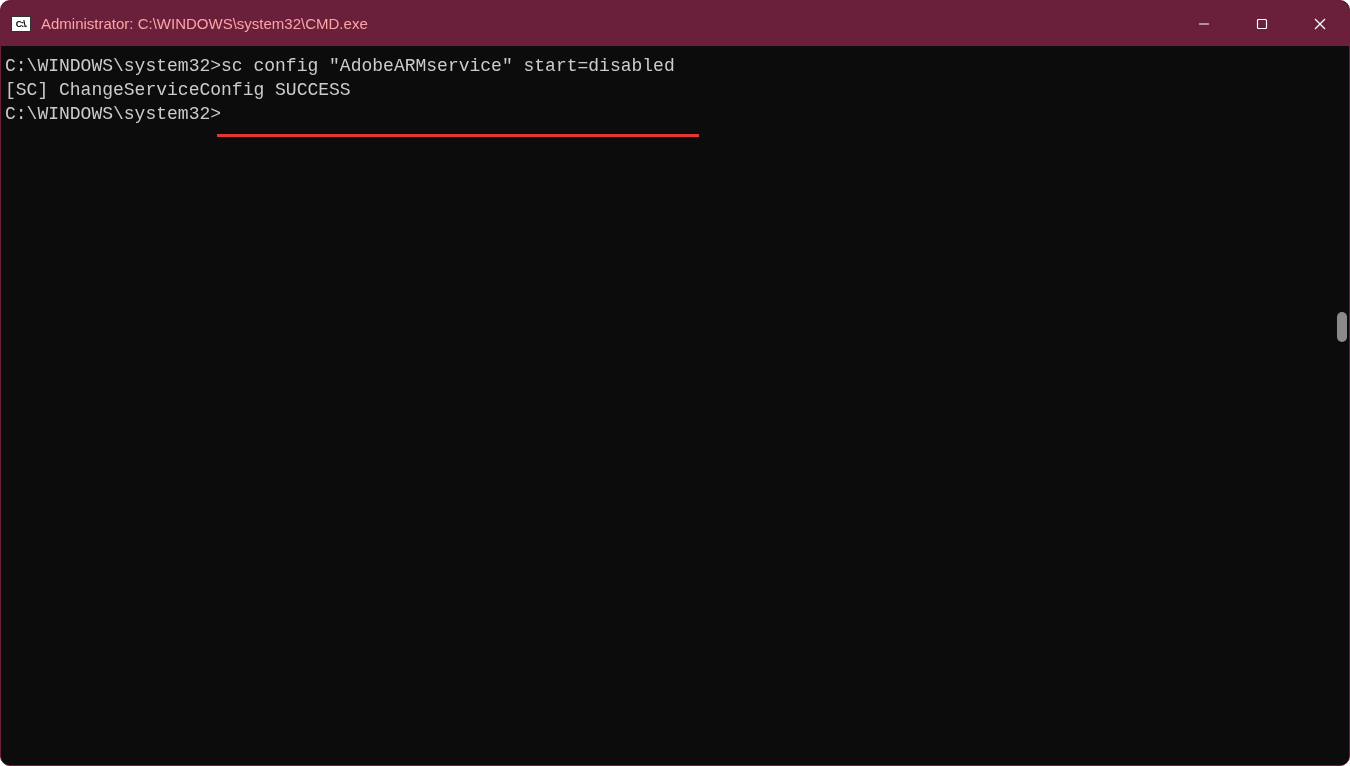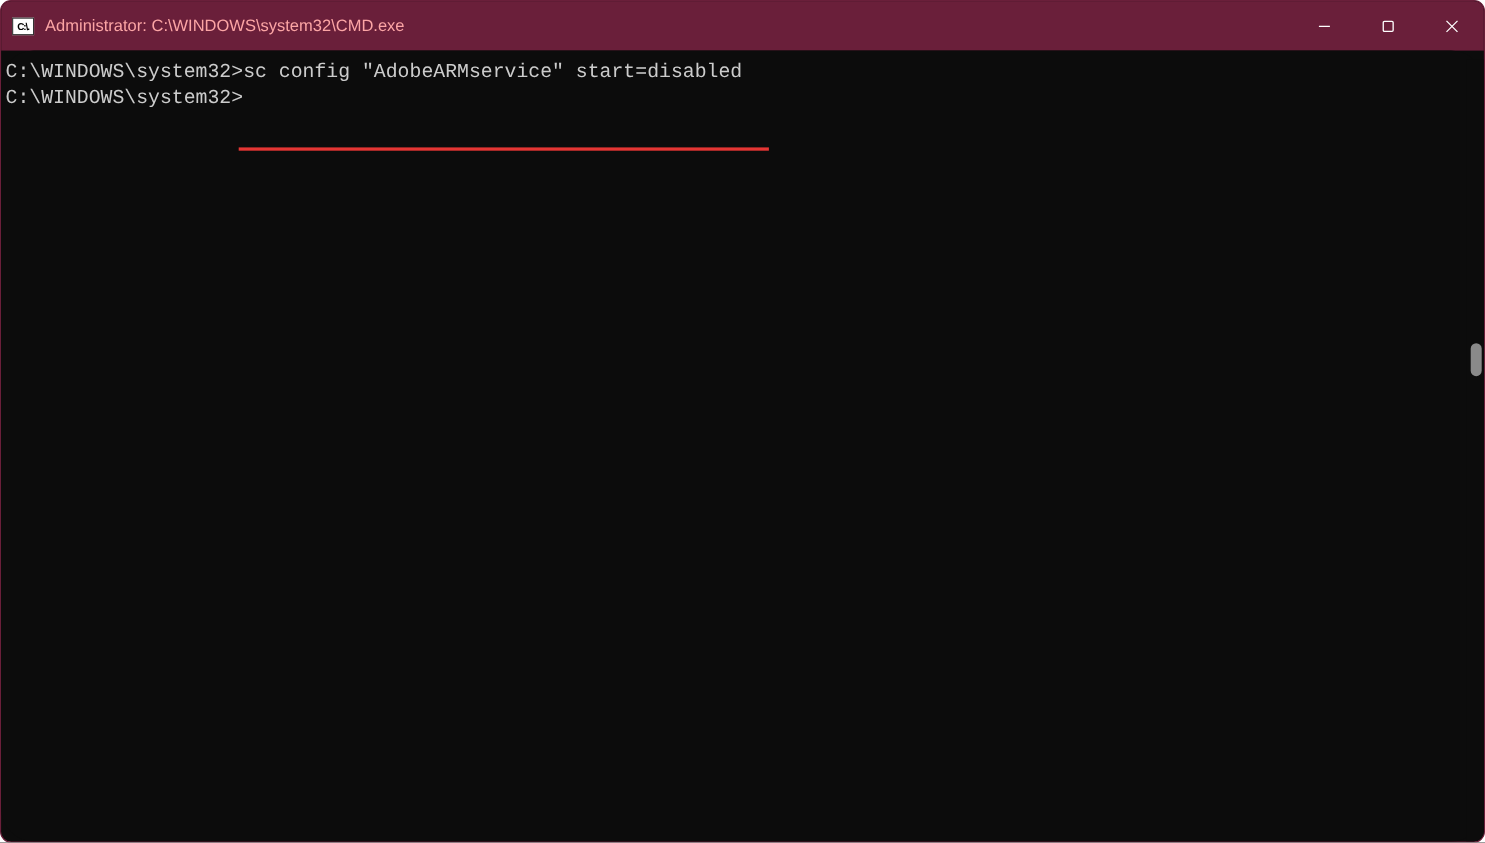--- a/index.html
+++ b/index.html
@@ -68,21 +68,20 @@
     .control-btn svg {
       width: 12px;
       height: 12px;
     }
     .terminal-body {
       flex: 1;
       background: #0c0c0c;
       padding: 8px 0 0 4px;
       position: relative;
       display: flex;
-      border-radius: 30px;
     }
     .terminal-content {
       flex: 1;
       font-family: Consolas, 'Courier New', monospace;
       font-size: 18px;
       color: #cccccc;
       line-height: 24px;
       white-space: pre;
     }
     .terminal-line {
@@ -139,19 +138,19 @@
       </div>
       <div class="control-btn close">
         <svg viewBox="0 0 12 12">
             <line x1="1" y1="1" x2="11" y2="11" stroke="#ffffff" stroke-width="1.2"></line>
             <line x1="11" y1="1" x2="1" y2="11" stroke="#ffffff" stroke-width="1.2"></line>
           </svg>
       </div>
     </div>
   </div>
   <div class="terminal-body">
-    <div class="terminal-content"><span class="terminal-line prompt-line1"><span>C:\WINDOWS\system32&gt;</span><span class="command-text">sc config "AdobeARMservice" start=disabled</span></span><span class="terminal-line"></span><span class="terminal-line">C:\WINDOWS\system32&gt;</span></div>
+    <div class="terminal-content"><span class="terminal-line prompt-line1"><span>C:\WINDOWS\system32&gt;</span><span class="command-text">sc config "AdobeARMservice" start=disabled</span></span><span class="terminal-line">[SC] ChangeServiceConfig SUCCESS</span><span class="terminal-line"></span><span class="terminal-line">C:\WINDOWS\system32&gt;</span></div>
     <div class="underline-annotation"></div>
     <div class="scrollbar-track">
       <div class="scrollbar-thumb"></div>
     </div>
   </div>
 </div>
 
 </body></html>

